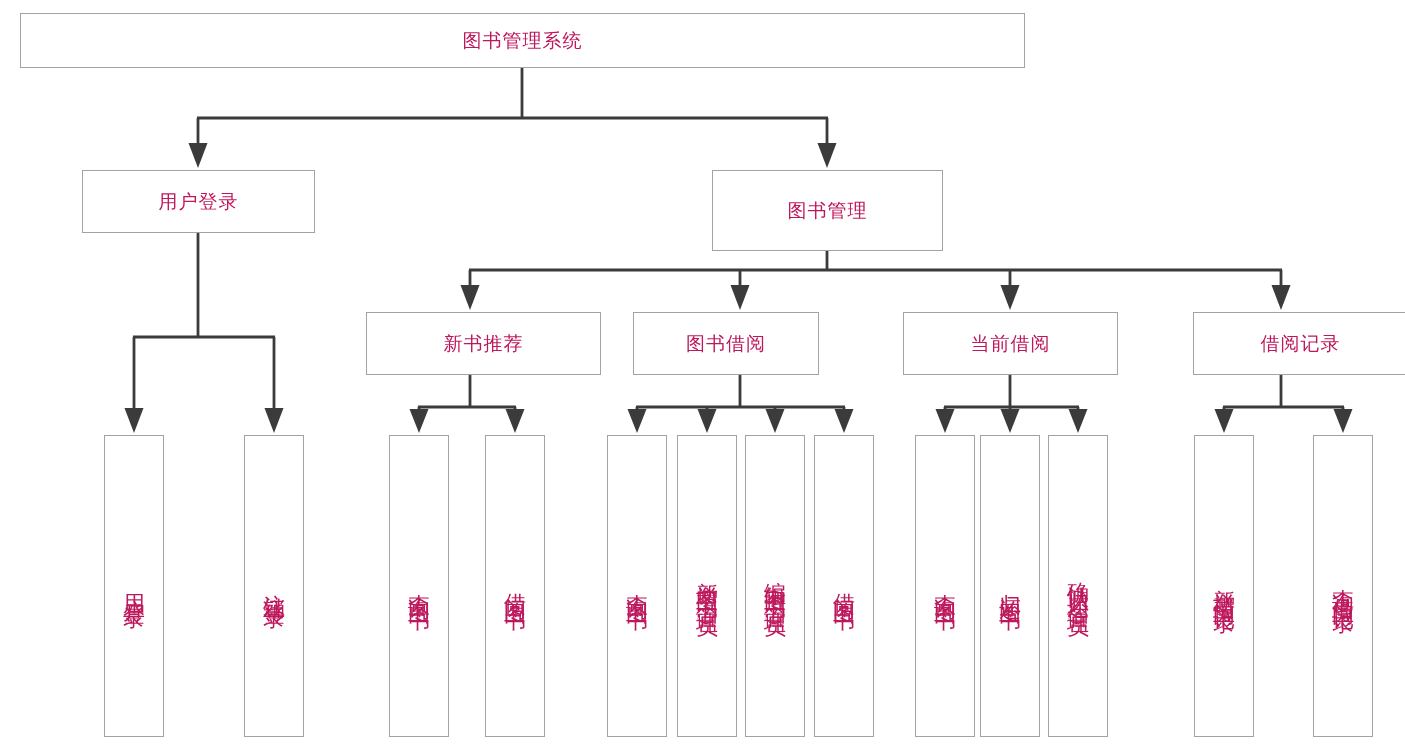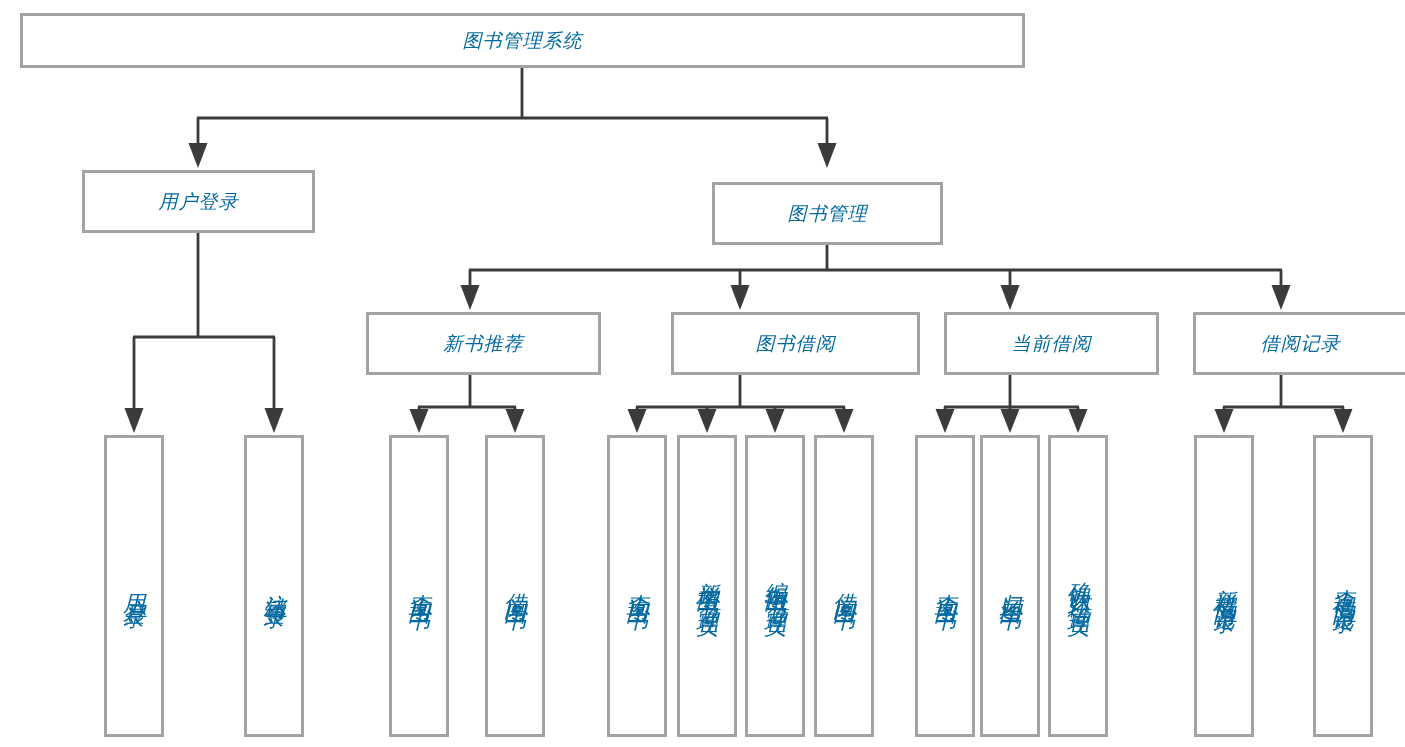--- a/index.html
+++ b/index.html
@@ -12,27 +12,26 @@
     font-family: "Liberation Sans", "DejaVu Sans", sans-serif;
   }
   svg.wires {
     position: absolute;
     left: 0; top: 0;
     width: 1405px; height: 747px;
   }
   .box {
     position: absolute;
     box-sizing: border-box;
-    border: 3px solid #a3a3a3;
+    border: 1px solid #a3a3a3;
     background: #ffffff;
     display: flex;
     align-items: center;
     justify-content: center;
-    color: #0369a1;
-    font-style: italic;
+    color: #be185d;
   }
   .box.h span {
     font-size: 19px;
     letter-spacing: 1px;
     white-space: nowrap;
   }
   .box.v span {
     writing-mode: vertical-rl;
     text-orientation: mixed;
     font-size: 22px;
@@ -133,31 +132,31 @@
     </g>
   </svg>
 
   <div class="box h" style="left:20px; top:13px; width:1005px; height:55px;">
     <span>图书管理系统</span>
   </div>
 
   <div class="box h" style="left:82px; top:170px; width:233px; height:63px;">
     <span>用户登录</span>
   </div>
-  <div class="box h" style="left:712px; top:170px; width:231px; height:63px;margin-top:12px;">
+  <div class="box h" style="left:712px; top:170px; width:231px; height:81px;">
     <span>图书管理</span>
   </div>
 
   <div class="box h" style="left:366px; top:312px; width:235px; height:63px;">
     <span>新书推荐</span>
   </div>
-  <div class="box h" style="left:671px; top:312px; width:249px; height:63px;">
+  <div class="box h" style="left:633px; top:312px; width:186px; height:63px;">
     <span>图书借阅</span>
   </div>
-  <div class="box h" style="left:944px; top:312px; width:215px; height:63px;">
+  <div class="box h" style="left:903px; top:312px; width:215px; height:63px;">
     <span>当前借阅</span>
   </div>
   <div class="box h" style="left:1174px; top:312px; width:215px; height:63px;margin-left:19px;">
     <span>借阅记录</span>
   </div>
 
   <div class="box v" style="left:104px; top:435px; width:60px; height:302px;">
     <span>用户登录</span>
   </div>
   <div class="box v" style="left:244px; top:435px; width:60px; height:302px;">

